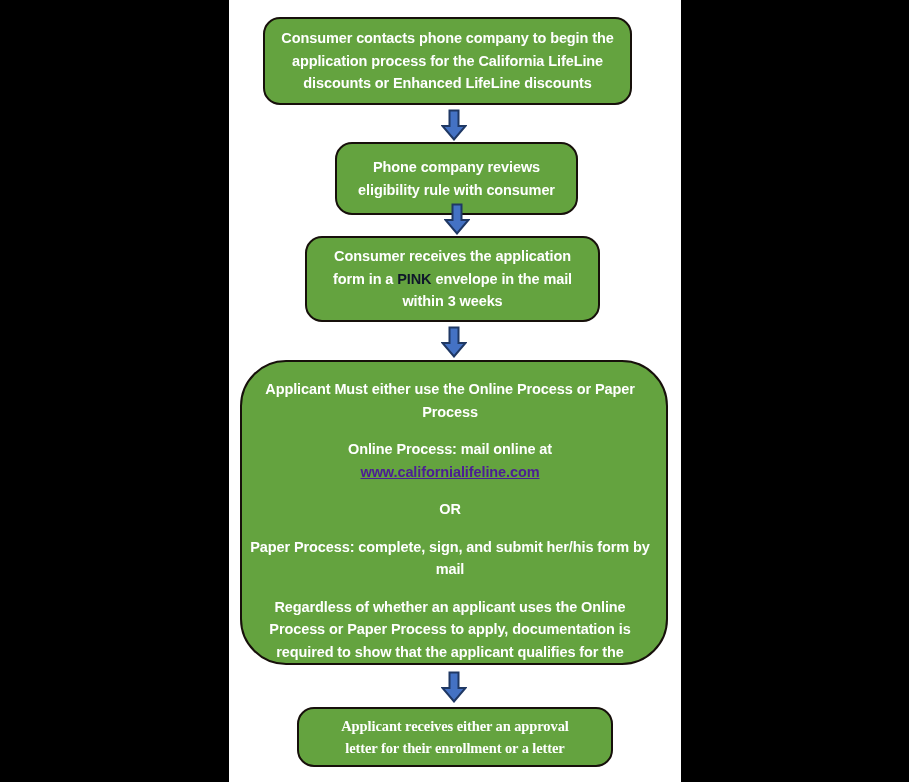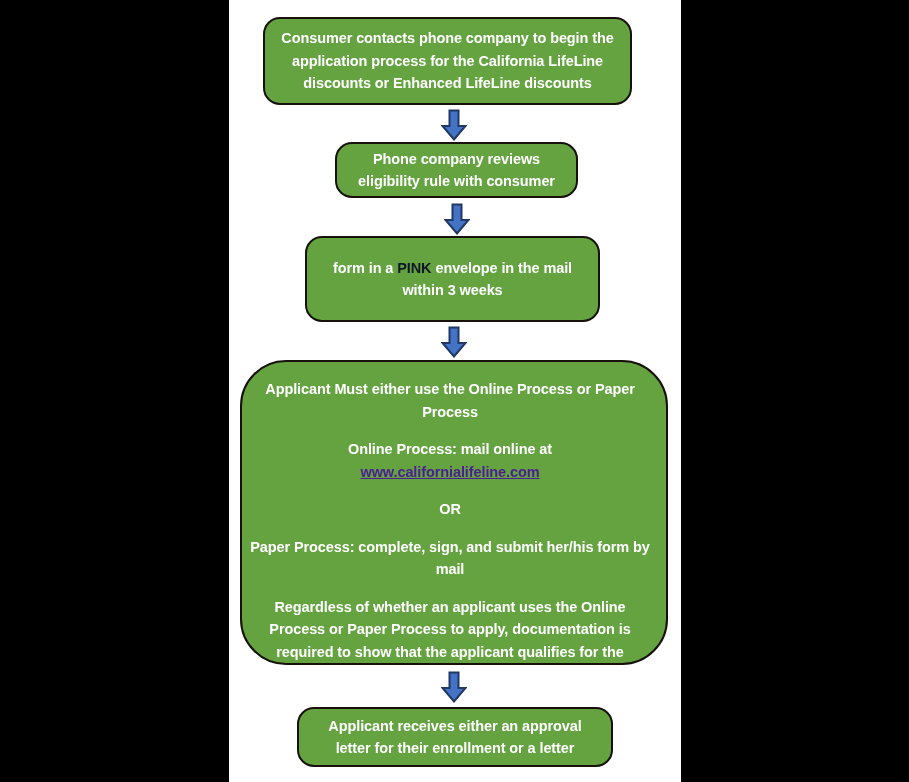--- a/index.html
+++ b/index.html
@@ -60,21 +60,21 @@
     width: 369px;
     height: 88px;
     font-size: 14.5px;
     line-height: 22.5px;
   }
 
   #box-2 {
     left: 106px;  
     top: 142px;
     width: 243px;
-    height: 56px;
+    height: 73px;
     font-size: 14.5px;
     line-height: 22.5px;
   }
 
   #box-3 {
     left: 76px;   
     top: 236px;
     width: 295px;
     height: 86px;
     font-size: 14.5px;
@@ -93,20 +93,21 @@
     padding: 16px 16px 12px 8px;
   }
 
   #box-5 {
     left: 68px;   
     top: 707px;
     width: 316px;
     height: 60px;
     font-size: 14.5px;
     line-height: 22.5px;
+    font-family: Liberation Serif, serif;
   }
 
   
   .para {
     width: 100%;
     margin: 0;
   }
   .para + .para { margin-top: 15px; }
 
   .link {
@@ -158,20 +159,21 @@
       <span class="line">eligibility rule with consumer</span>
     </div>
 
     <div class="arrow" id="arrow-2">
       <svg viewBox="0 0 26 32" xmlns="http://www.w3.org/2000/svg">
         <polygon points="8.5,1.5 17.5,1.5 17.5,17 24.5,17 13,30.5 1.5,17 8.5,17" fill="#4472C4" stroke="#1F3864" stroke-width="2" stroke-linejoin="miter"></polygon>
       </svg>
     </div>
 
     <div class="flow-box" id="box-3">
+      <span class="line">Consumer receives the application</span>
       <span class="line"><span>form in a </span><span class="pink-word">PINK</span><span> envelope in the mail</span></span>
       <span class="line">within 3 weeks</span>
     </div>
 
     <div class="arrow" id="arrow-3">
       <svg viewBox="0 0 26 32" xmlns="http://www.w3.org/2000/svg">
         <polygon points="8.5,1.5 17.5,1.5 17.5,17 24.5,17 13,30.5 1.5,17 8.5,17" fill="#4472C4" stroke="#1F3864" stroke-width="2" stroke-linejoin="miter"></polygon>
       </svg>
     </div>
 

